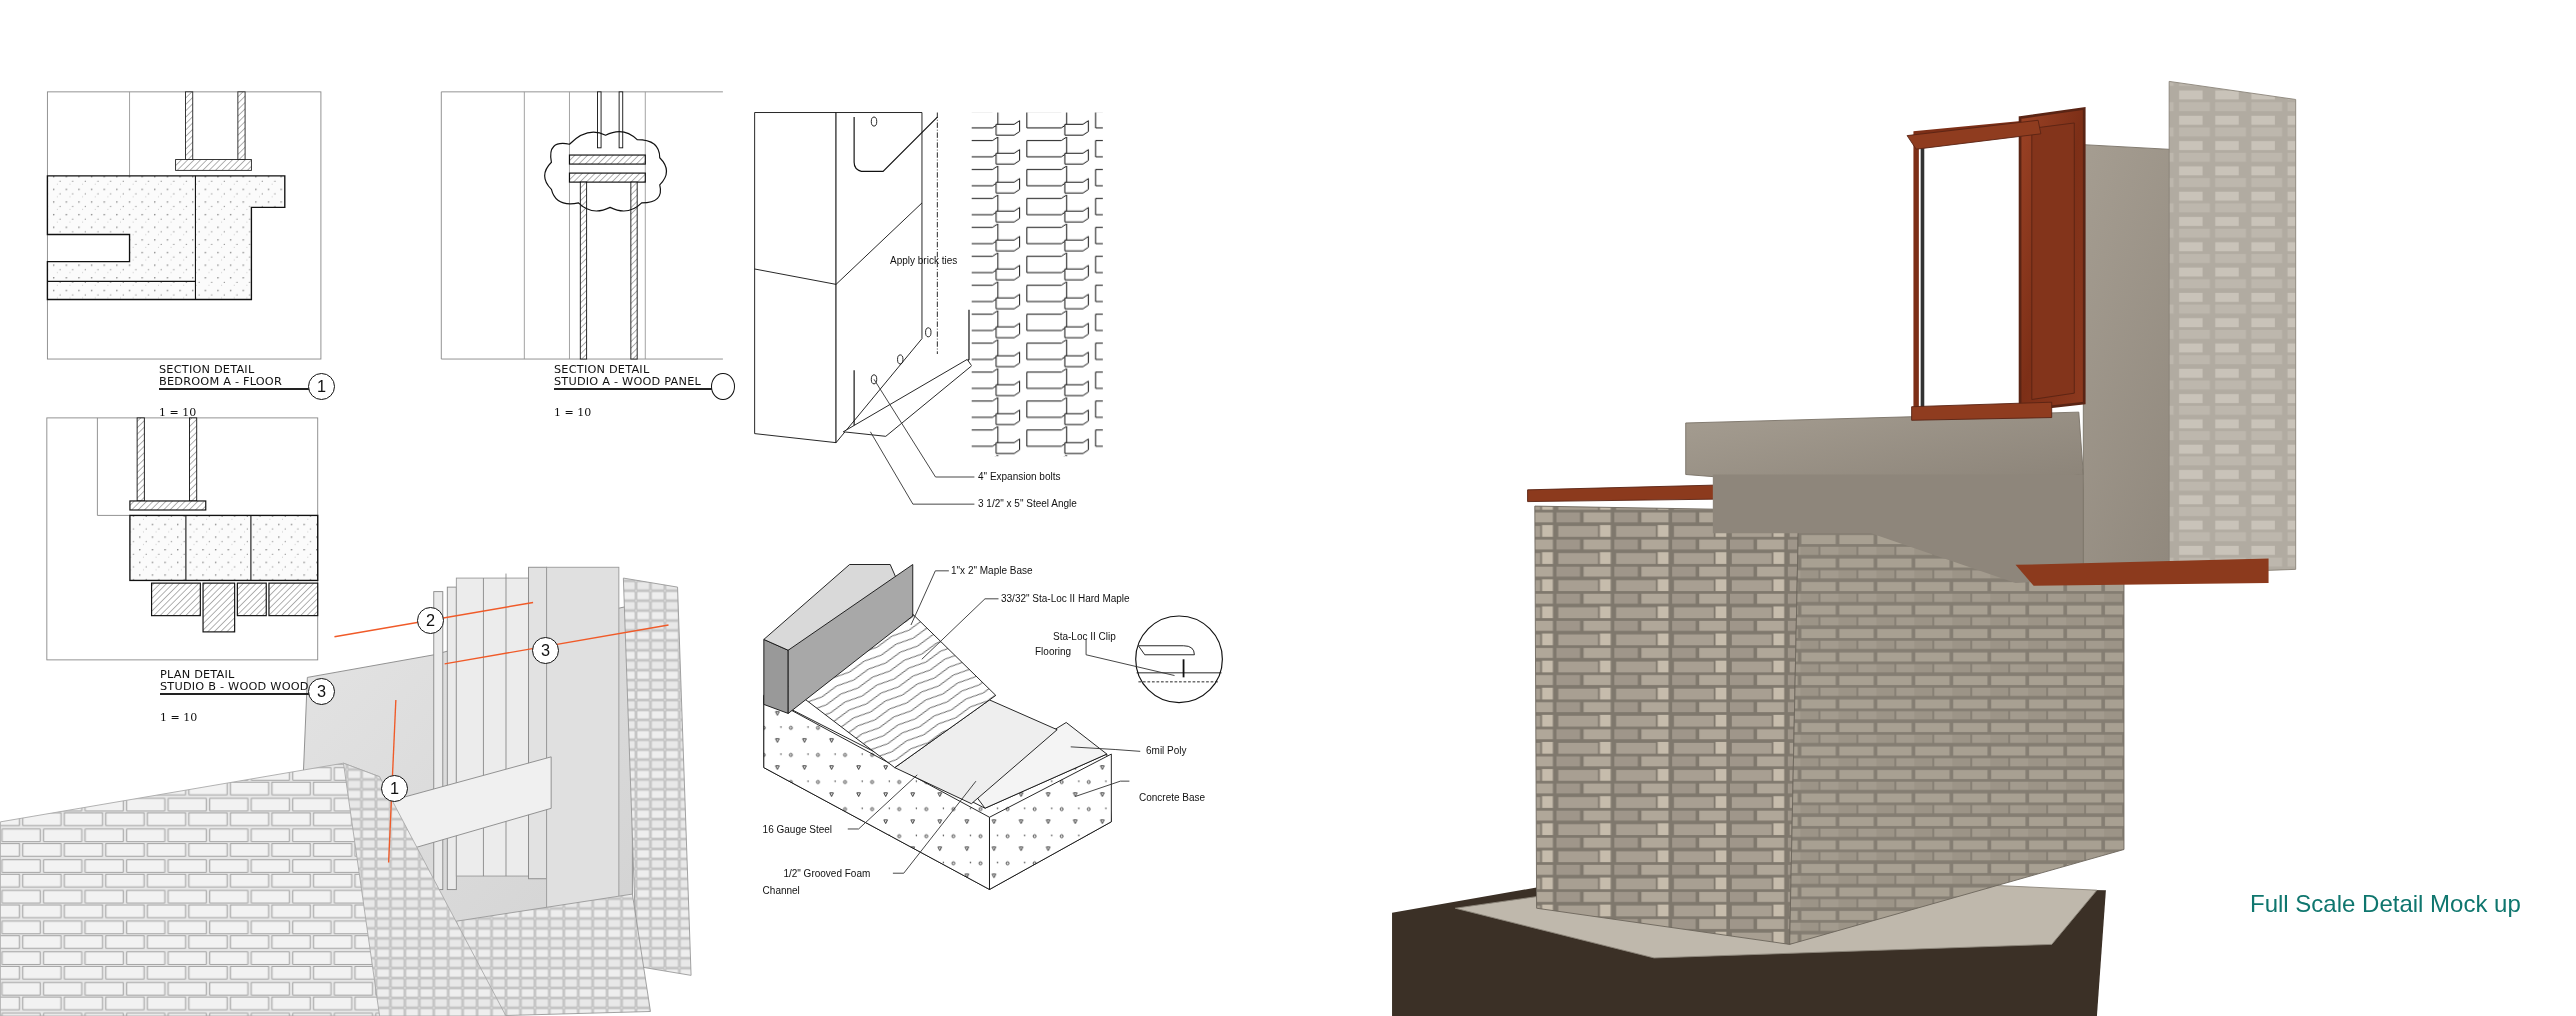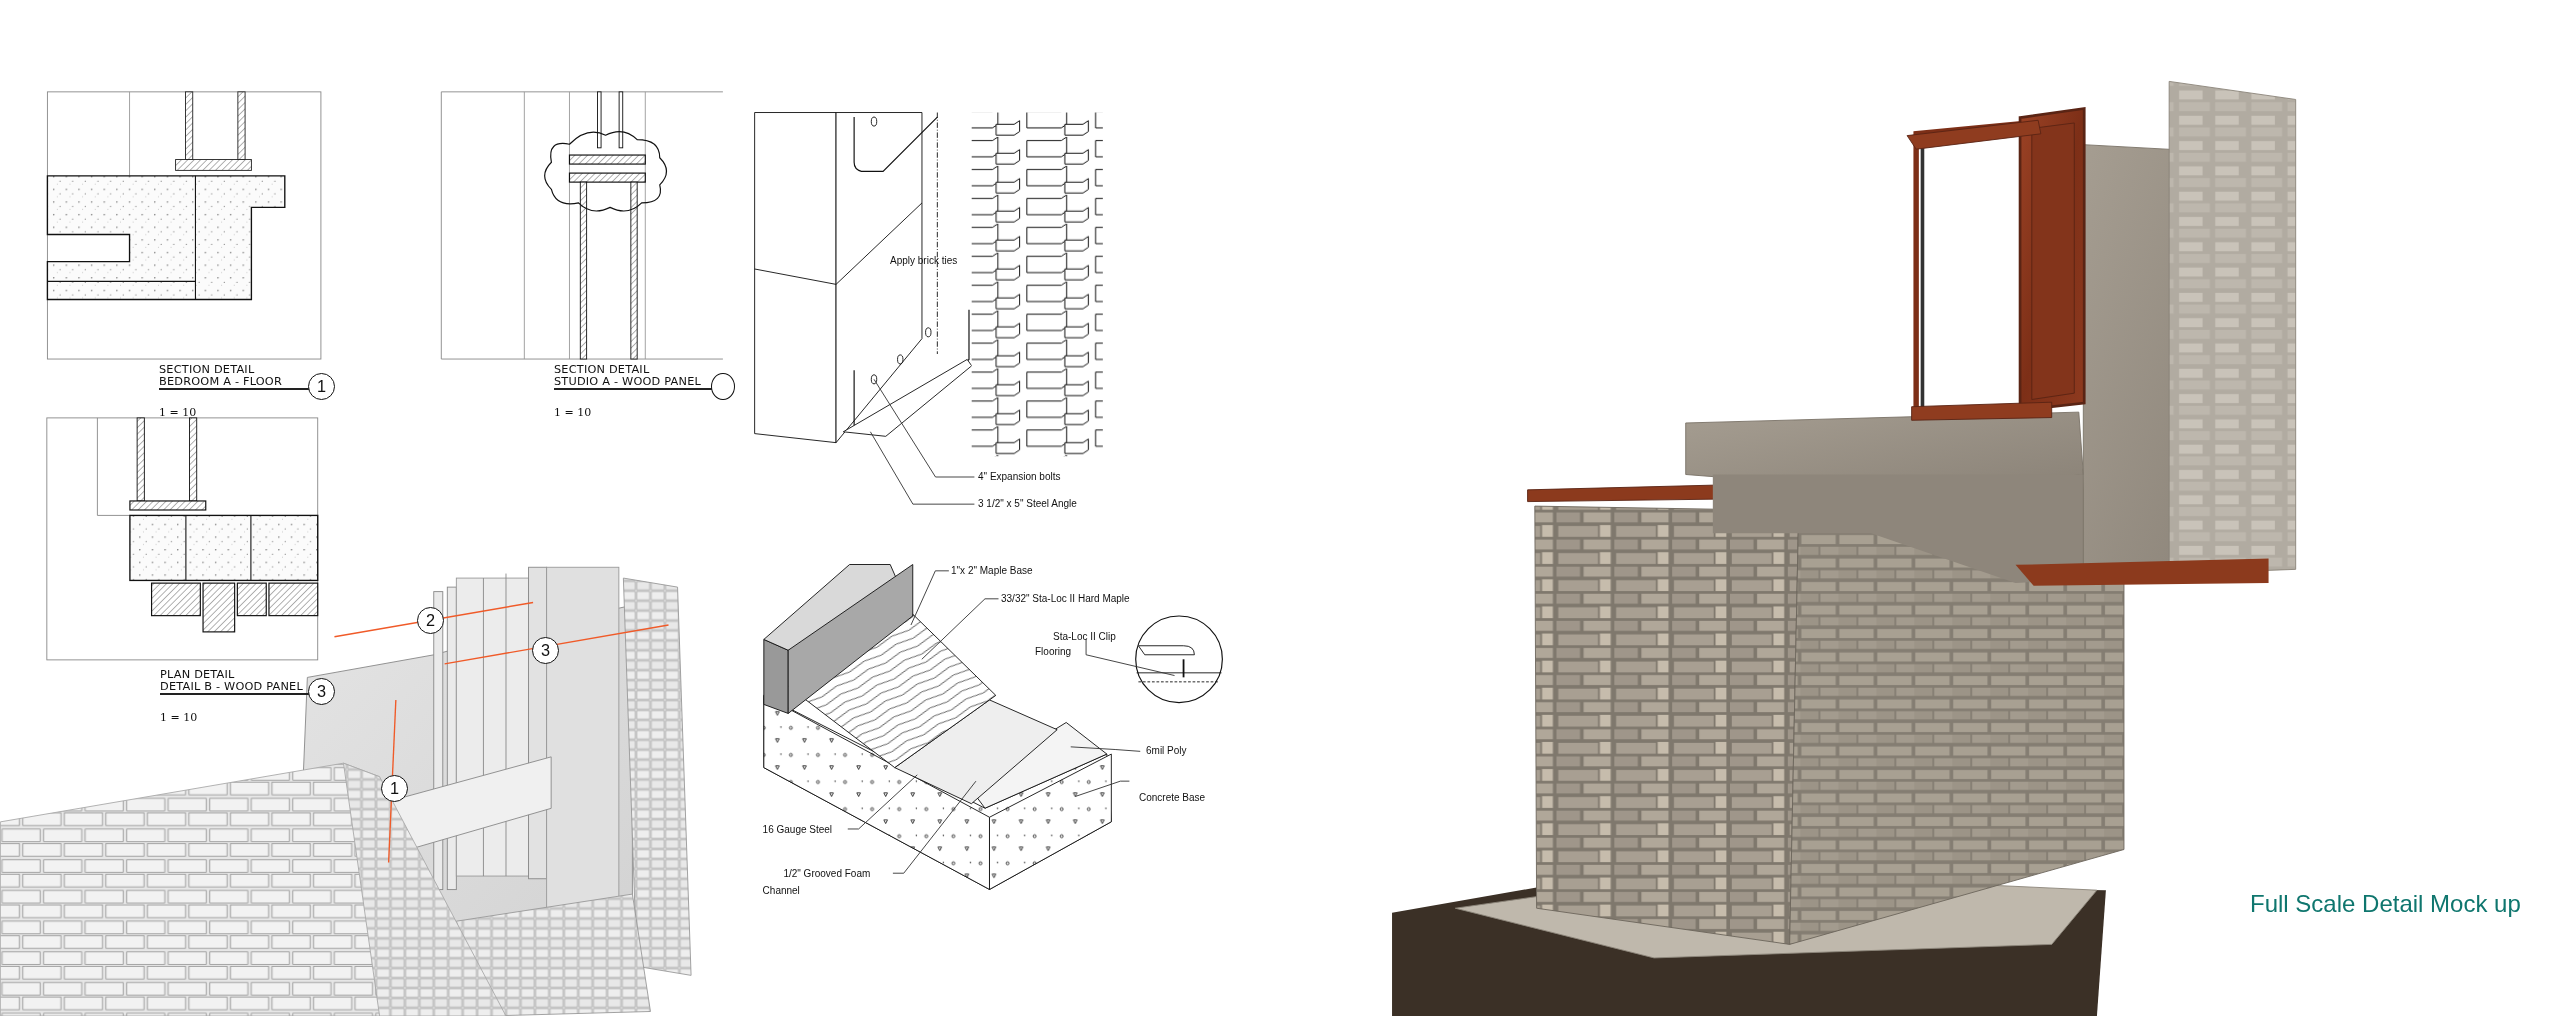--- a/index.html
+++ b/index.html
@@ -136,21 +136,21 @@
     <line x1="370" y1="95" x2="590" y2="57" stroke="#f05a28" stroke-width="1.5"></line>
     <line x1="492" y1="125" x2="740" y2="82" stroke="#f05a28" stroke-width="1.5"></line>
   </svg>
   <div class="bubble" style="left:381px;top:224px;">1</div>
   <div class="bubble" style="left:417px;top:56px;">2</div>
   <div class="bubble" style="left:532px;top:86px;">3</div>
 </div>
 
 <div class="title-block" style="left:160px;top:669px;width:149px;">
   <div class="t1">PLAN DETAIL</div>
-  <div class="t2">DETAIL B - WOOD PANEL</div>
+  <div class="t2">STUDIO B - WOOD WOOD</div>
   <div class="rule"></div>
   <div class="scale">1 = 10</div>
 </div>
 <div class="bubble" style="left:308px;top:678px;">3</div>
 
 <div class="abs" style="left:750px;top:108px;width:362px;height:407px;">
   <svg width="362" height="407" viewBox="0 0 400 450">
     <defs>
       <pattern id="bk" width="76" height="32" patternUnits="userSpaceOnUse">
         <rect width="76" height="32" fill="#fff"></rect>

